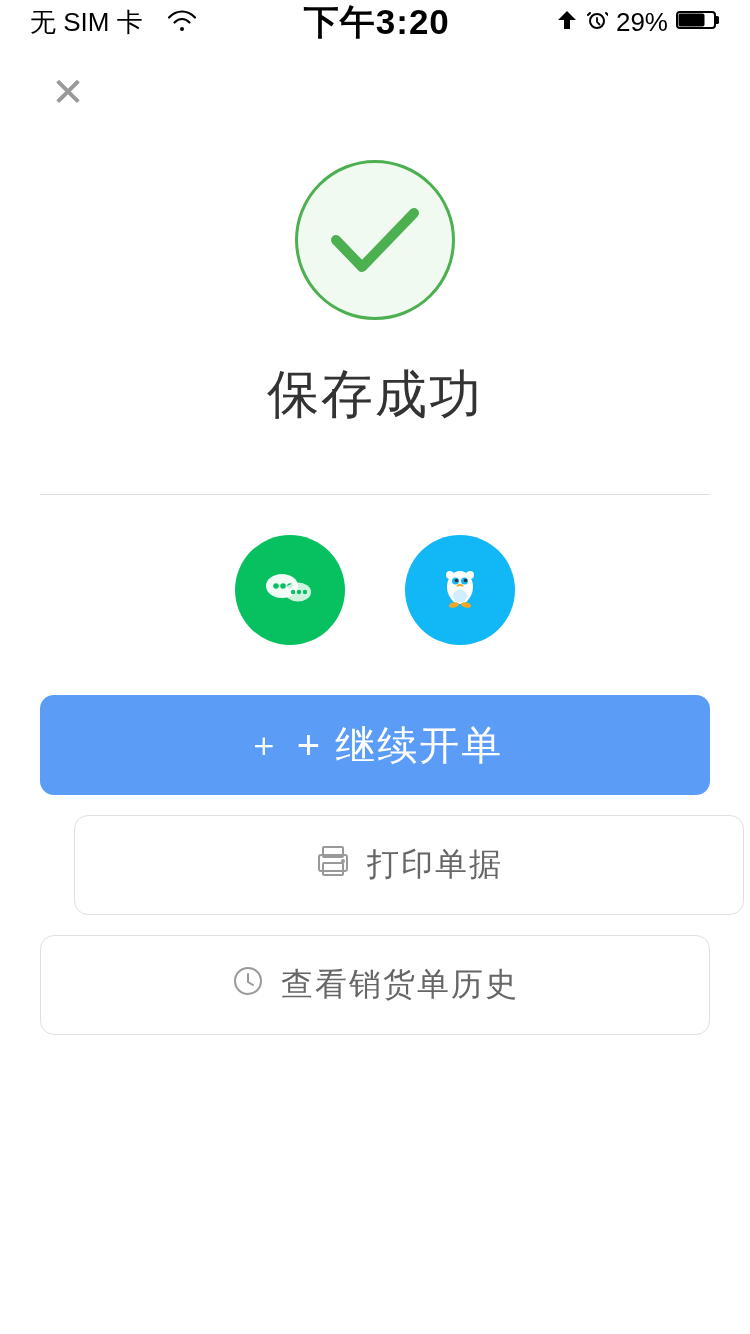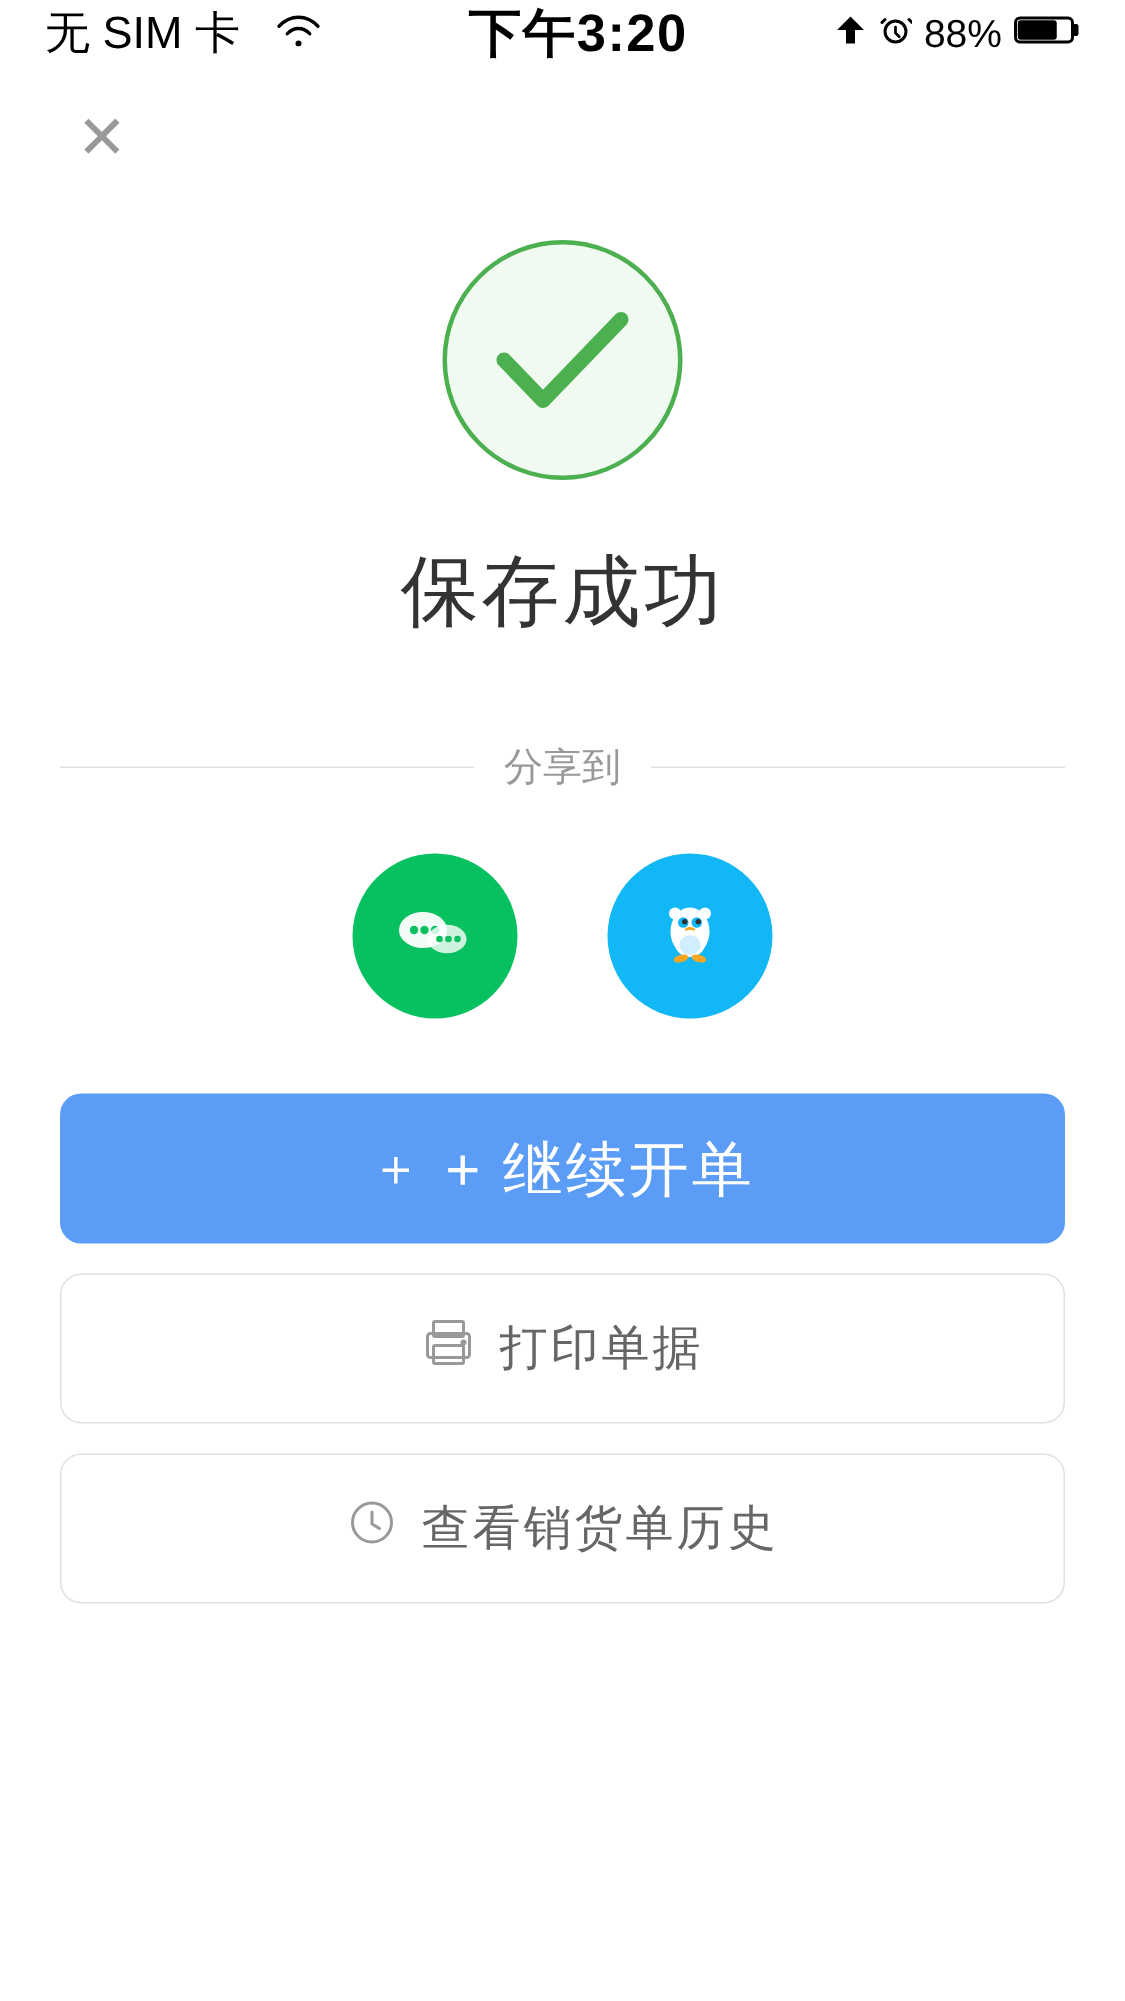--- a/index.html
+++ b/index.html
@@ -25,21 +25,21 @@
       align-items: center;
       padding: 8px 30px;
       height: 44px;
       background: #ffffff;
     }
 
     .status-left {
       display: flex;
       align-items: center;
       gap: 23px;
-      font-size: 30px;
+      font-size: 26px;
       font-weight: 500;
       color: #000;
     }
 
     .status-center {
       font-size: 35px;
       font-weight: 600;
       color: #000;
       letter-spacing: 1px;
     }
@@ -184,20 +184,21 @@
 
     .continue-btn {
       background: #5B9CF6;
       color: #ffffff;
     }
 
     .print-btn {
       background: #ffffff;
       color: #666;
       border: 1px solid #e0e0e0;
+      margin-left: 34px;
     }
 
     .history-btn {
       background: #ffffff;
       color: #666;
       border: 1px solid #e0e0e0;
       align-items: center;
     }
 
     
@@ -232,21 +233,21 @@
         <path d="M11 2L20 11H14V20H8V11H2L11 2Z" fill="#000"></path>
       </svg>
     </span>
     <span>
       <svg width="22" height="22" viewBox="0 0 22 22" fill="none">
         <circle cx="11" cy="12" r="7" stroke="#000" stroke-width="2" fill="none"></circle>
         <path d="M11 9v4l2.5 2.5" stroke="#000" stroke-width="1.8" stroke-linecap="round" fill="none"></path>
         <path d="M4 4L2 6M20 4l2 2" stroke="#000" stroke-width="2" stroke-linecap="round"></path>
       </svg>
     </span>
-    <span style="font-size:26px;">88%</span>
+    <span style="font-size:26px;">29%</span>
     <span>
       <svg width="44" height="22" viewBox="0 0 44 22" fill="none">
         <rect x="1" y="3" width="38" height="16" rx="3" stroke="#000" stroke-width="2" fill="none"></rect>
         <rect x="39" y="7" width="4" height="8" rx="1.5" fill="#000"></rect>
         <rect x="2.5" y="4.5" width="26" height="13" rx="2" fill="#000"></rect>
       </svg>
     </span>
   </div>
 </div>
 
@@ -264,21 +265,20 @@
         <path d="M6 35L32 62L84 8" stroke="#4CAF50" stroke-width="10" stroke-linecap="round" stroke-linejoin="round" fill="none"></path>
       </svg>
     </div>
   </div>
 
   <div class="success-title">保存成功</div>
 
   <div class="share-section">
     <div class="share-divider-row">
       <div class="divider-line"></div>
-      <span class="share-label">分享到</span>
       <div class="divider-line"></div>
     </div>
     <div class="share-buttons">
 
       <button class="share-btn wechat-btn">
         <svg class="wechat-icon-svg" viewBox="0 0 60 60" fill="none">
 
           <ellipse cx="22" cy="26" rx="16" ry="12" fill="white" opacity="0.95"></ellipse>
           <circle cx="16" cy="26" r="2.8" fill="#07C160"></circle>
           <circle cx="23" cy="26" r="2.8" fill="#07C160"></circle>

